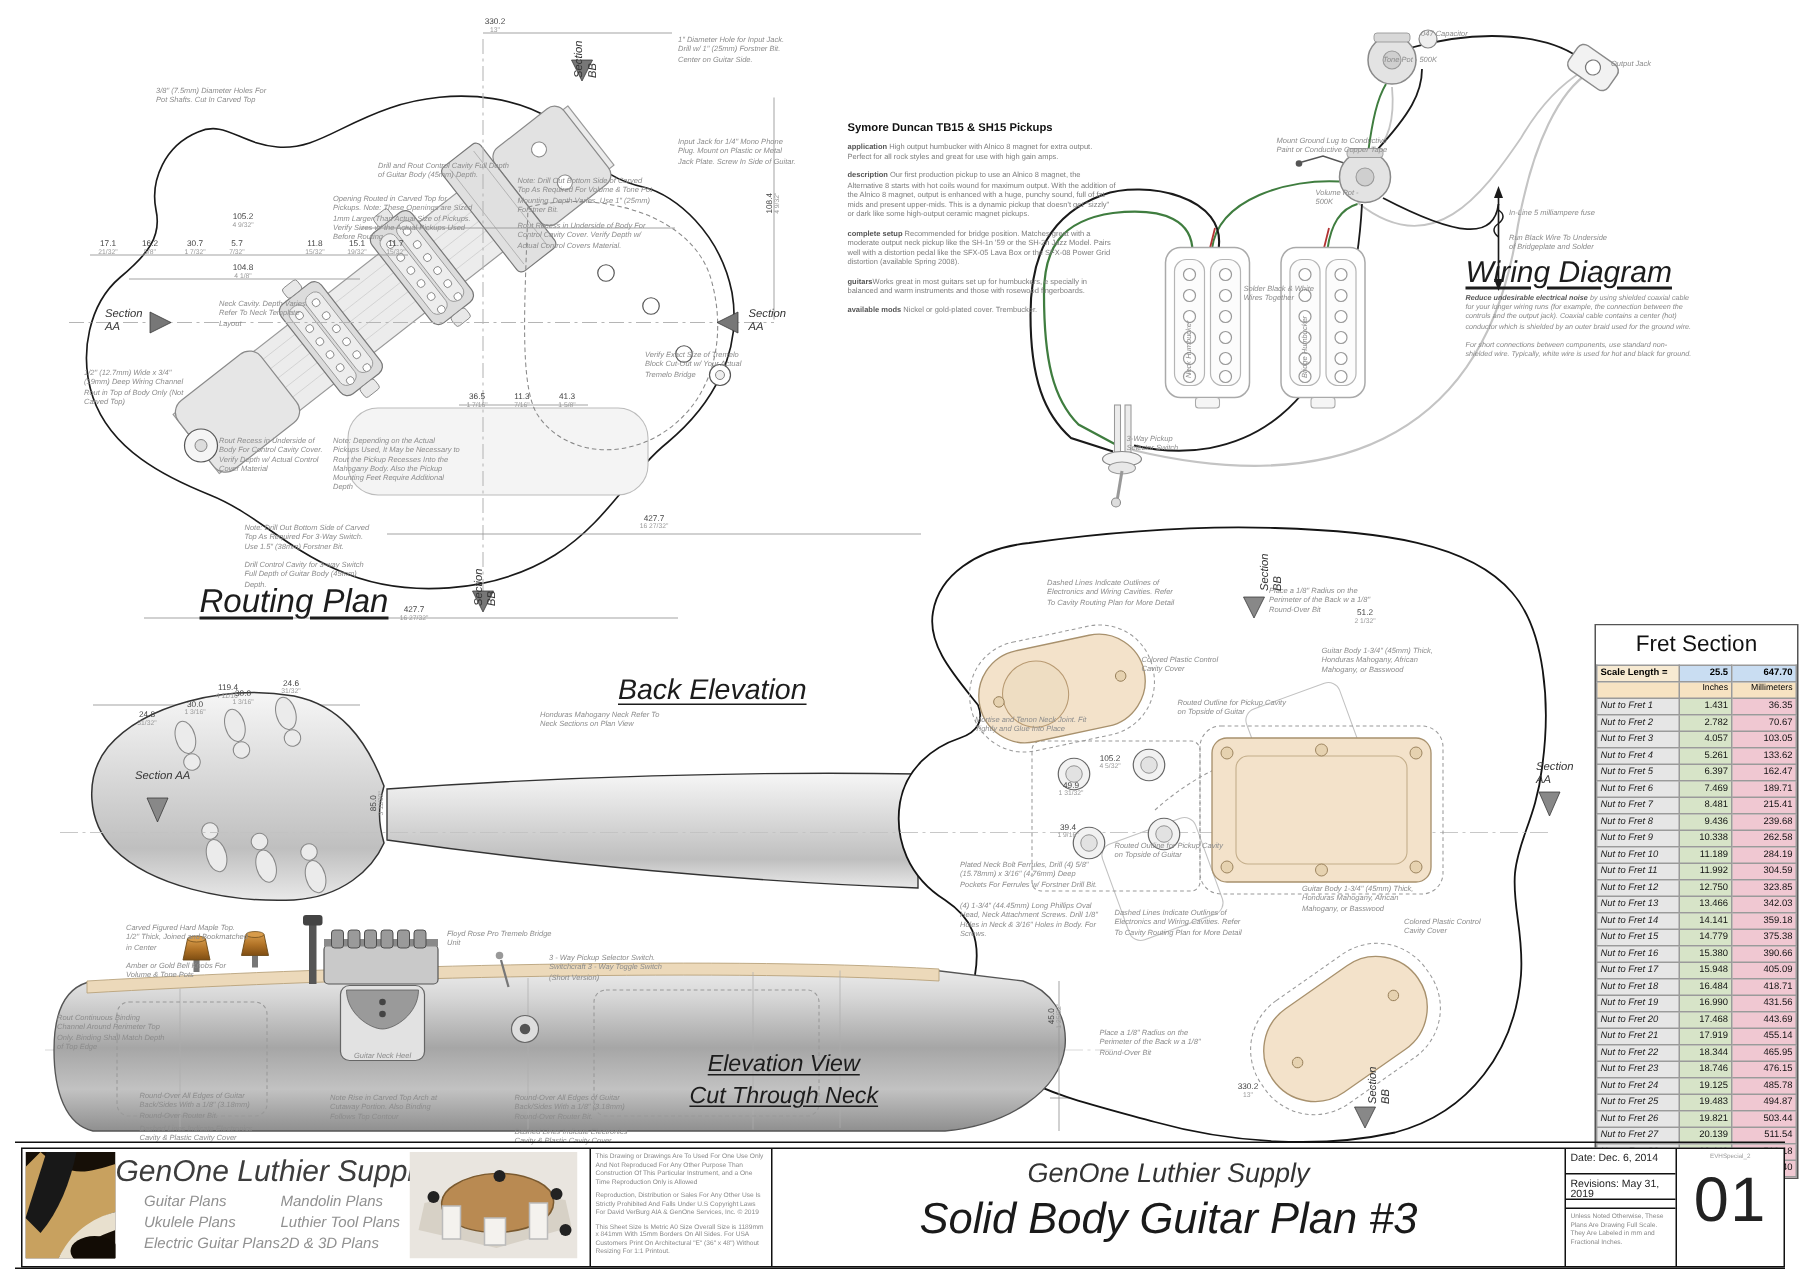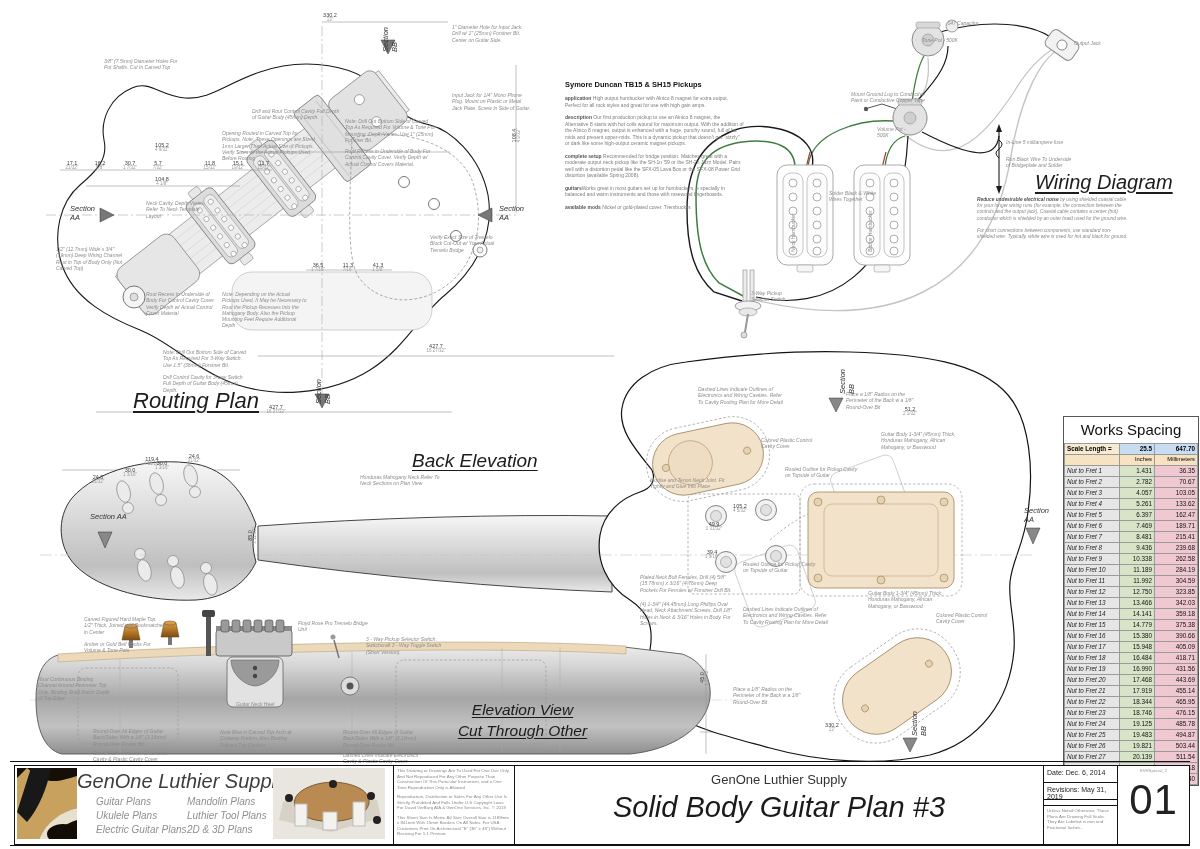--- a/index.html
+++ b/index.html
@@ -8,21 +8,21 @@
   svg{position:absolute;left:0;top:0;}
   .ann{position:absolute;font-size:5px;line-height:1.25;font-style:italic;color:#8c8c8c;white-space:pre-line;}
   .ann.sec{font-size:7.5px;color:#333;font-style:italic;}
   .dim{position:absolute;text-align:center;width:36px;margin-left:-18px;}
   .dim .mm{display:block;font-size:5.5px;color:#444;line-height:1.1;}
   .dim .fr{display:block;font-size:4.5px;color:#999;line-height:1.1;}
   .view-title{position:absolute;font-style:italic;color:#1c1c1c;
       text-decoration:underline;text-underline-offset:3px;}
   #rp-title{left:133px;top:388px;font-size:22px;}
   #be-title{left:412px;top:450px;font-size:19px;}
-  #wd-title{left:1035px;top:171px;font-size:20px;}
+  #wd-title{left:977px;top:171px;font-size:20px;}
   #ev-title{left:425px;top:700px;width:195px;text-align:center;font-size:15.5px;text-decoration:none;}
   #ev-title div{text-decoration:underline;text-underline-offset:2px;line-height:1.35;}
   
   #specs{position:absolute;left:565px;top:80px;width:180px;}
   #specs h3{margin:0 0 6px 0;font-size:7.5px;color:#111;}
   #specs p{margin:0 0 6px 0;font-size:5px;line-height:1.3;color:#7d7d7d;}
   #specs b{color:#555;}
   
   #wnotes{position:absolute;left:977px;top:197px;width:152px;}
   #wnotes p{margin:0 0 6px 0;font-size:4.8px;line-height:1.3;font-style:italic;color:#8a8a8a;}
@@ -48,21 +48,21 @@
   #tb-center{width:528px;text-align:center;}
   #tb-meta{width:73px;}
   #tb-num{width:auto;flex:1;border-right:none;text-align:center;}
   #tb-company{position:absolute;left:62px;top:4px;width:250px;font-size:20px;font-style:italic;color:#3d3d3d;}
   .cats{position:absolute;top:29px;font-size:10px;font-style:italic;color:#909090;line-height:14px;list-style:none;margin:0;padding:0;}
   #cats1{left:81px;}
   #cats2{left:172px;}
   #photo-l{position:absolute;left:2px;top:2px;}
   #photo-r{position:absolute;left:258px;top:2px;}
   #tb-legal p{margin:2px 3px 4px 3px;font-size:4.4px;line-height:1.25;color:#8a8a8a;}
-  #tb-brand-small{margin:6px 0 0 0;font-size:13px;color:#333;}
+  #tb-brand-small{margin:6px 0 0 0;font-size:18px;font-style:italic;color:#333;}
   #tb-big-title{margin:4px 0 0 0;font-size:29px;font-style:italic;color:#1a1a1a;}
   .meta-row{border-bottom:1px solid #111;font-size:7px;color:#222;padding:3px 3px 2px 3px;height:11px;}
   .meta-gap{border-bottom:1px solid #111;height:5px;}
   .meta-note{font-size:4.4px;line-height:1.25;color:#8a8a8a;padding:2px 3px;}
   #tb-ref{font-size:4.2px;color:#9a9a9a;padding-top:2px;}
   #sheet-num{font-size:42px;font-weight:300;color:#222;letter-spacing:1px;line-height:1.0;margin-top:6px;}
 </style>
 </head>
 <body>
 
@@ -604,41 +604,41 @@
         <span class="mm">45.0</span>
         <span class="fr">1 25/32"</span>
       </div>
     </div>
 
 <div class="view-title" id="rp-title">Routing Plan</div>
 <div class="view-title" id="be-title">Back Elevation</div>
 <div class="view-title" id="wd-title">Wiring Diagram</div>
 <div class="view-title" id="ev-title">
   <div>Elevation View</div>
-  <div>Cut Through Other</div>
+  <div>Cut Through Neck</div>
 </div>
 
 <div id="specs">
   <h3>Symore Duncan TB15 &amp; SH15 Pickups</h3>
   <div id="spec-paras">
         <p><b>application</b> High output humbucker with Alnico 8 magnet for extra output. Perfect for all rock styles and great for use with high gain amps.</p>
         <p><b>description</b> Our first production pickup to use an Alnico 8 magnet, the Alternative 8 starts with hot coils wound for maximum output. With the addition of the Alnico 8 magnet, output is enhanced with a huge, punchy sound, full of fat mids and present upper-mids. This is a dynamic pickup that doesn't get "sizzly" or dark like some high-output ceramic magnet pickups.</p>
         <p><b>complete setup</b> Recommended for bridge position. Matches great with a moderate output neck pickup like the SH-1n '59 or the SH-2n Jazz Model. Pairs well with a distortion pedal like the SFX-05 Lava Box or the SFX-08 Power Grid distortion (available Spring 2008).</p>
         <p><b>guitars</b>Works great in most guitars set up for humbuckers, e specially in balanced and warm instruments and those with rosewood fingerboards.</p>
         <p><b>available mods</b> Nickel or gold-plated cover. Trembucker.</p>
       </div>
 </div>
 
 <div id="wnotes">
       <p><b>Reduce undesirable electrical noise</b> by using shielded coaxial cable for your longer wiring runs (for example, the connection between the controls and the output jack). Coaxial cable contains a center (hot) conductor which is shielded by an outer braid used for the ground wire.</p>
       <p>For short connections between components, use standard non-shielded wire. Typically, white wire is used for hot and black for ground.</p>
     </div>
 
 <div id="fret">
-  <div class="ft-title">Works Spacing</div>
+  <div class="ft-title">Fret Section</div>
   <table>
     <tbody>
       <tr>
         <td class="sc-lbl">Scale Length =</td>
         <td class="sc-val">25.5</td>
         <td class="sc-val">647.70</td>
       </tr>
       <tr>
         <td class="un"></td>
         <td class="un">Inches</td>

